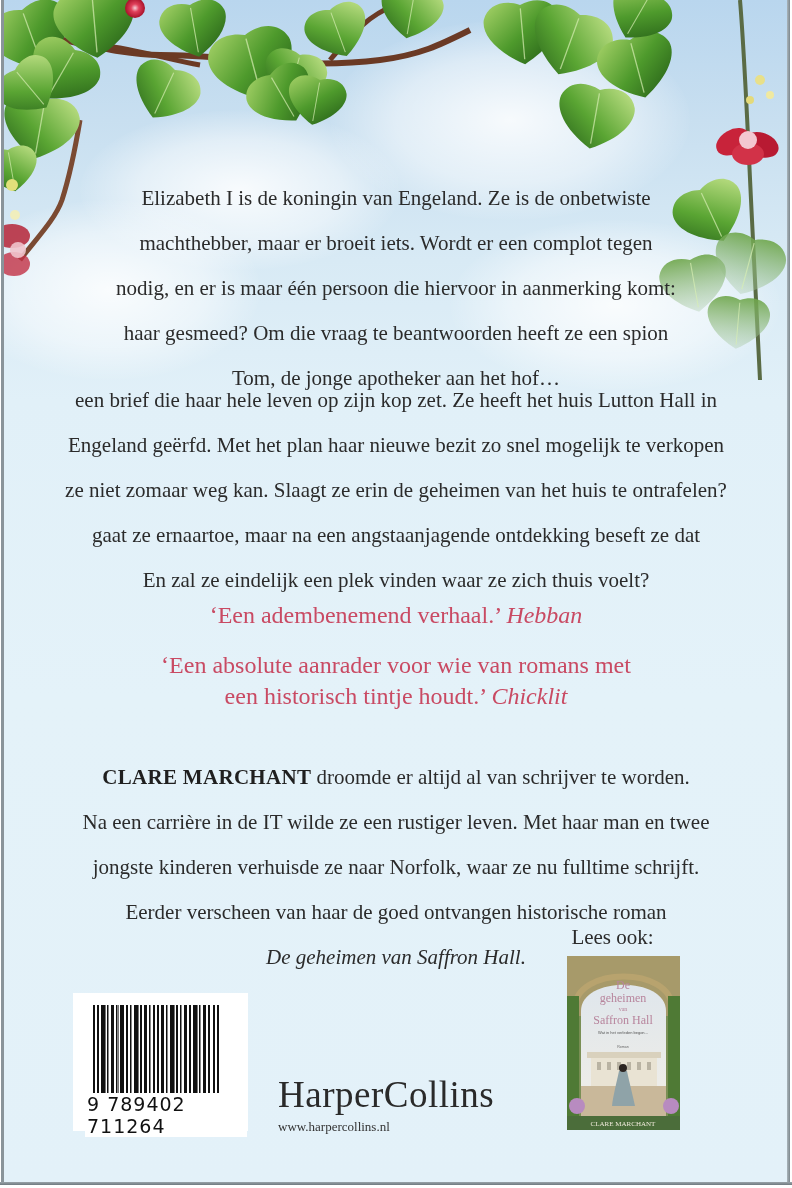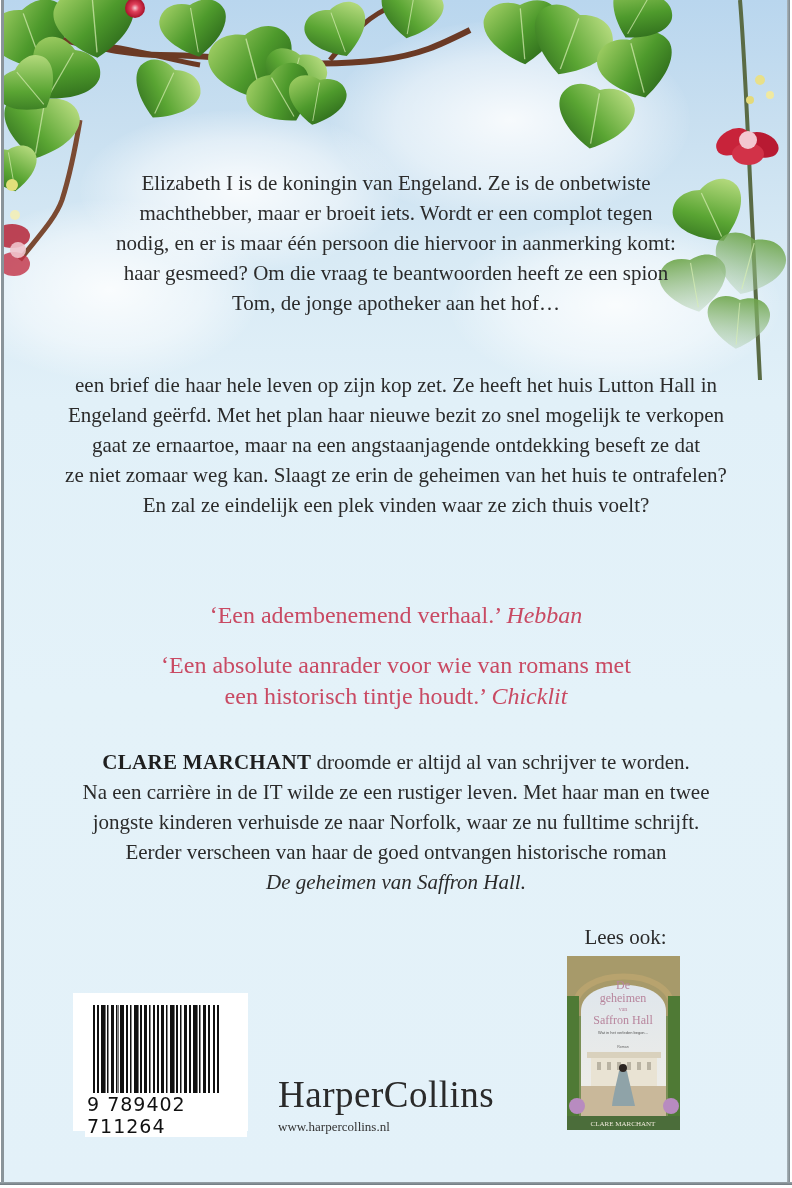--- a/index.html
+++ b/index.html
@@ -5,33 +5,33 @@
   html, body { margin:0; padding:0; }
   body { width:792px; height:1188px; position:relative; overflow:hidden; background:#e4f2f9; font-family:"Liberation Serif", "DejaVu Serif", serif; }
   .page { position:absolute; left:0; top:0; width:792px; height:1188px; overflow:hidden;
     background: linear-gradient(180deg, #b9d6ee 0px, #c8dff0 120px, #d8eaf5 260px, #e1f0f8 400px, #e4f2f9 700px, #e3f1f9 1188px); }
   .cloud { position:absolute; border-radius:50%; background:radial-gradient(ellipse at center, rgba(255,255,255,0.85) 0%, rgba(255,255,255,0.45) 45%, rgba(255,255,255,0) 72%); }
   .border-left { position:absolute; left:0; top:0; width:4px; height:1188px; background:linear-gradient(90deg,#ffffff 0,#ffffff 1px,#8a949a 1px,#8a949a 4px); }
   .border-right { position:absolute; right:0; top:0; width:5px; height:1188px; background:linear-gradient(90deg,#aab5bb 0,#7d878d 3px,#ffffff 3px); }
   .border-bottom { position:absolute; left:0; bottom:0; width:792px; height:6px; background:linear-gradient(180deg,#9aa4aa 0,#6f797f 3px,#ffffff 3px); }
   .foliage { position:absolute; left:0; top:0; width:792px; height:380px; pointer-events:none; }
   .text-block { position:absolute; left:40px; width:712px; text-align:center; color:#2b2b2b; font-size:21px; line-height:30px; }
-  .text-block .line { display:block; white-space:nowrap; }
+  .text-block .line { display:block; white-space:nowrap;margin-top:15px; }
   .quote { position:absolute; left:40px; width:712px; text-align:center; color:#c94a63; font-size:24px; line-height:31px; }
   .quote .src { font-style:italic; }
   .quote .line { display:block; white-space:nowrap; }
   .author-name { font-weight:bold; font-size:21px; letter-spacing:0.3px; color:#1f1f1f; }
   .italic { font-style:italic; }
   .barcode-box { position:absolute; left:73px; top:993px; width:175px; height:138px; background:#ffffff; }
   .barcode-bars { position:absolute; left:20px; top:12px; width:128px; height:102px; }
   .barcode-num { position:absolute; left:12px; top:100px; width:160px; font-family:"DejaVu Sans", sans-serif; font-size:19px; letter-spacing:1px; color:#111; background:#fff; padding-left:2px; }
   .publisher { position:absolute; left:278px; top:1075px; }
   .publisher-logo { font-size:37px; color:#2a2a2a; letter-spacing:0.5px; line-height:40px; display:block; }
   .publisher-url { font-size:13px; color:#333; display:block; margin-top:2px; line-height:20px; }
-  .lees-ook { position:absolute; left:568px; top:925px; width:115px; text-align:center; font-size:21px; color:#2b2b2b; }
+  .lees-ook { position:absolute; left:555px; top:925px; width:115px; text-align:center; font-size:21px; color:#2b2b2b; }
   .mini-cover { position:absolute; left:567px; top:956px; width:113px; height:174px; overflow:hidden; background:#6c8a4b; }
 </style>
 </head>
 <body>
 
 <div class="page">
 
   <div class="cloud" style="left:80px;top:110px;width:320px;height:160px;"></div>
   <div class="cloud" style="left:330px;top:20px;width:360px;height:200px;"></div>
   <div class="cloud" style="left:-40px;top:200px;width:300px;height:180px;"></div>
@@ -121,22 +121,22 @@
     <span class="line">Elizabeth I is de koningin van Engeland. Ze is de onbetwiste</span>
     <span class="line">machthebber, maar er broeit iets. Wordt er een complot tegen</span>
     <span class="line">nodig, en er is maar één persoon die hiervoor in aanmerking komt:</span>
     <span class="line">haar gesmeed? Om die vraag te beantwoorden heeft ze een spion</span>
     <span class="line">Tom, de jonge apotheker aan het hof…</span>
   </div>
 
   <div class="text-block" style="top:370px;">
     <span class="line">een brief die haar hele leven op zijn kop zet. Ze heeft het huis Lutton Hall in</span>
     <span class="line">Engeland geërfd. Met het plan haar nieuwe bezit zo snel mogelijk te verkopen</span>
+    <span class="line">ze niet zomaar weg kan. Slaagt ze erin de geheimen van het huis te ontrafelen?</span>
     <span class="line">gaat ze ernaartoe, maar na een angstaanjagende ontdekking beseft ze dat</span>
-    <span class="line">ze niet zomaar weg kan. Slaagt ze erin de geheimen van het huis te ontrafelen?</span>
     <span class="line">En zal ze eindelijk een plek vinden waar ze zich thuis voelt?</span>
   </div>
 
   <div class="quote" style="top:600px;">
     <span class="line"><span>‘Een adembenemend verhaal.’</span> <span class="src">Hebban</span></span>
   </div>
   <div class="quote" style="top:650px;">
     <span class="line">‘Een absolute aanrader voor wie van romans met</span>
     <span class="line"><span>een historisch tintje houdt.’</span> <span class="src">Chicklit</span></span>
   </div>

